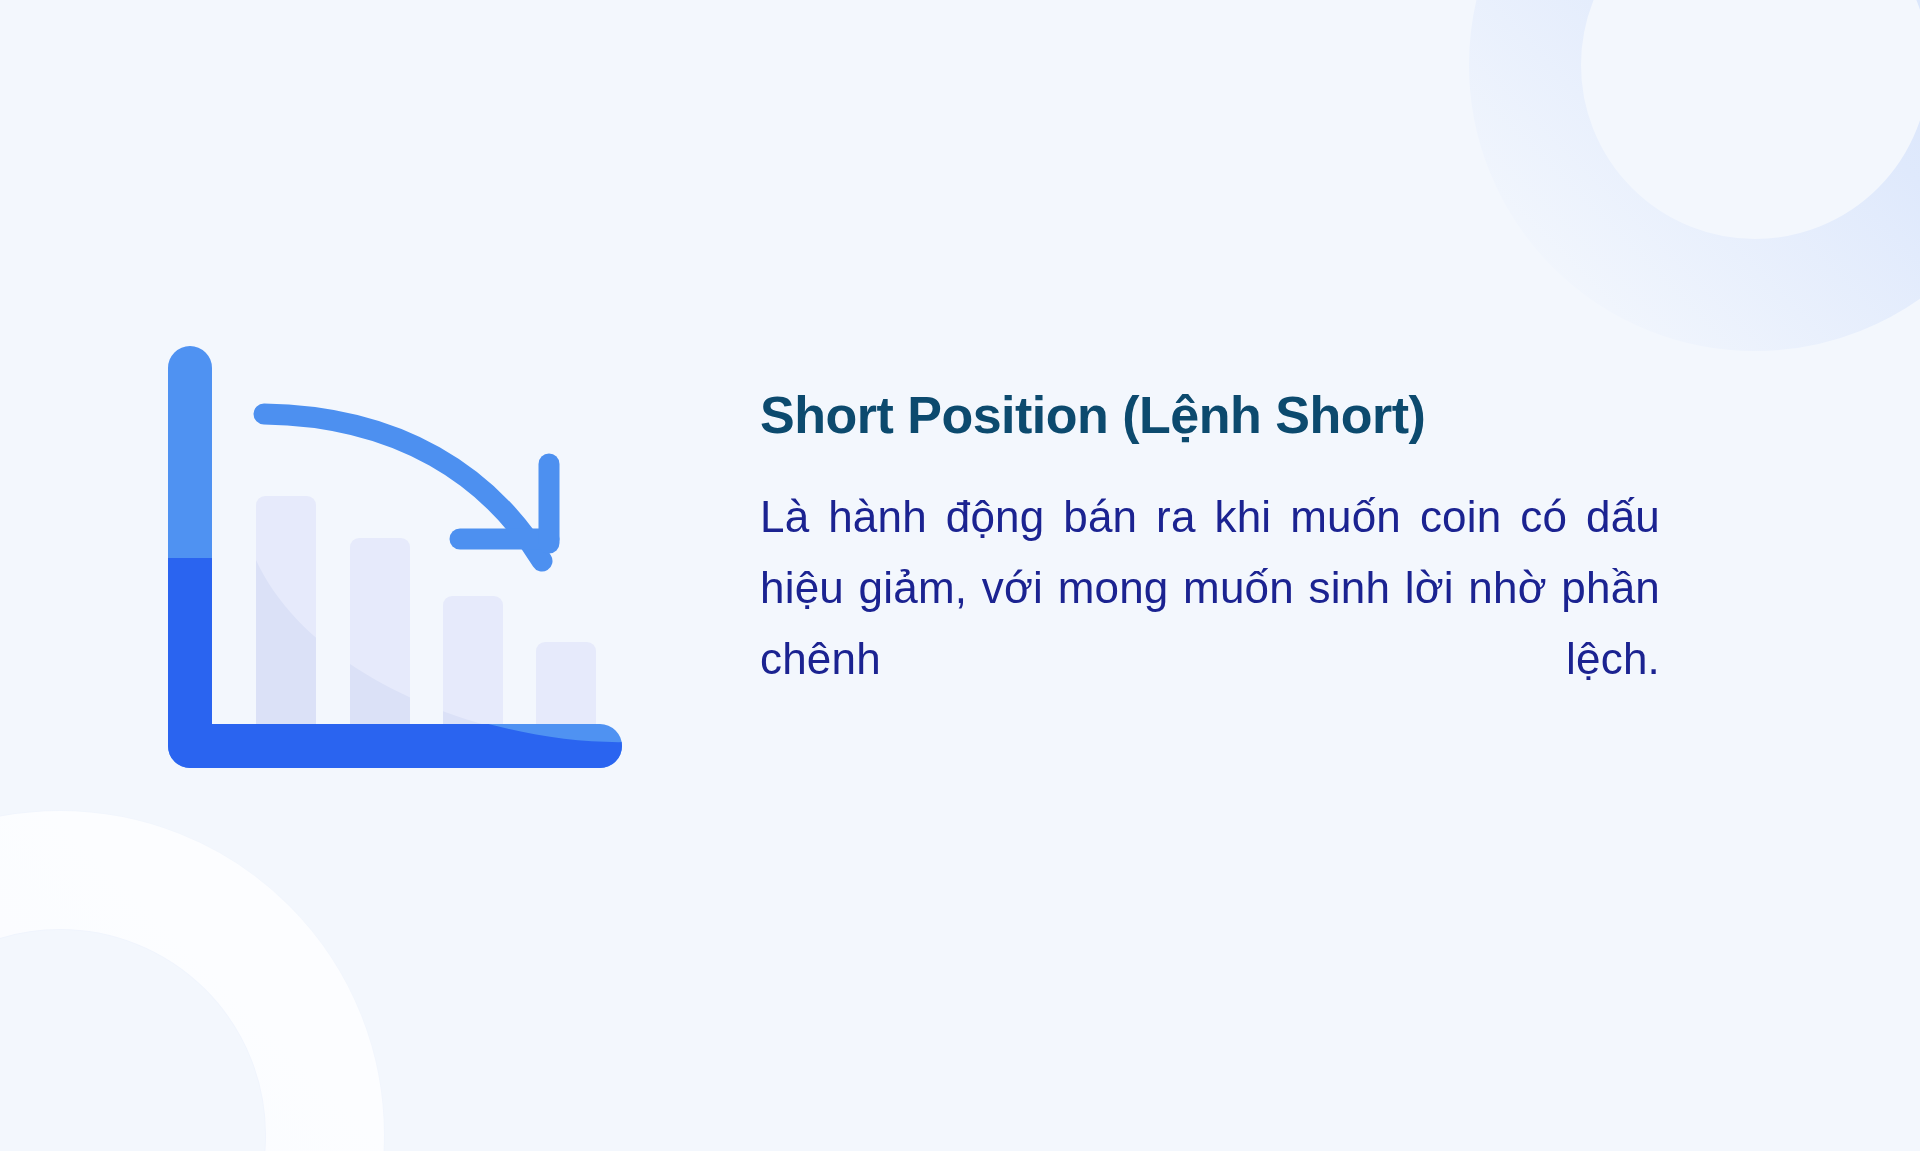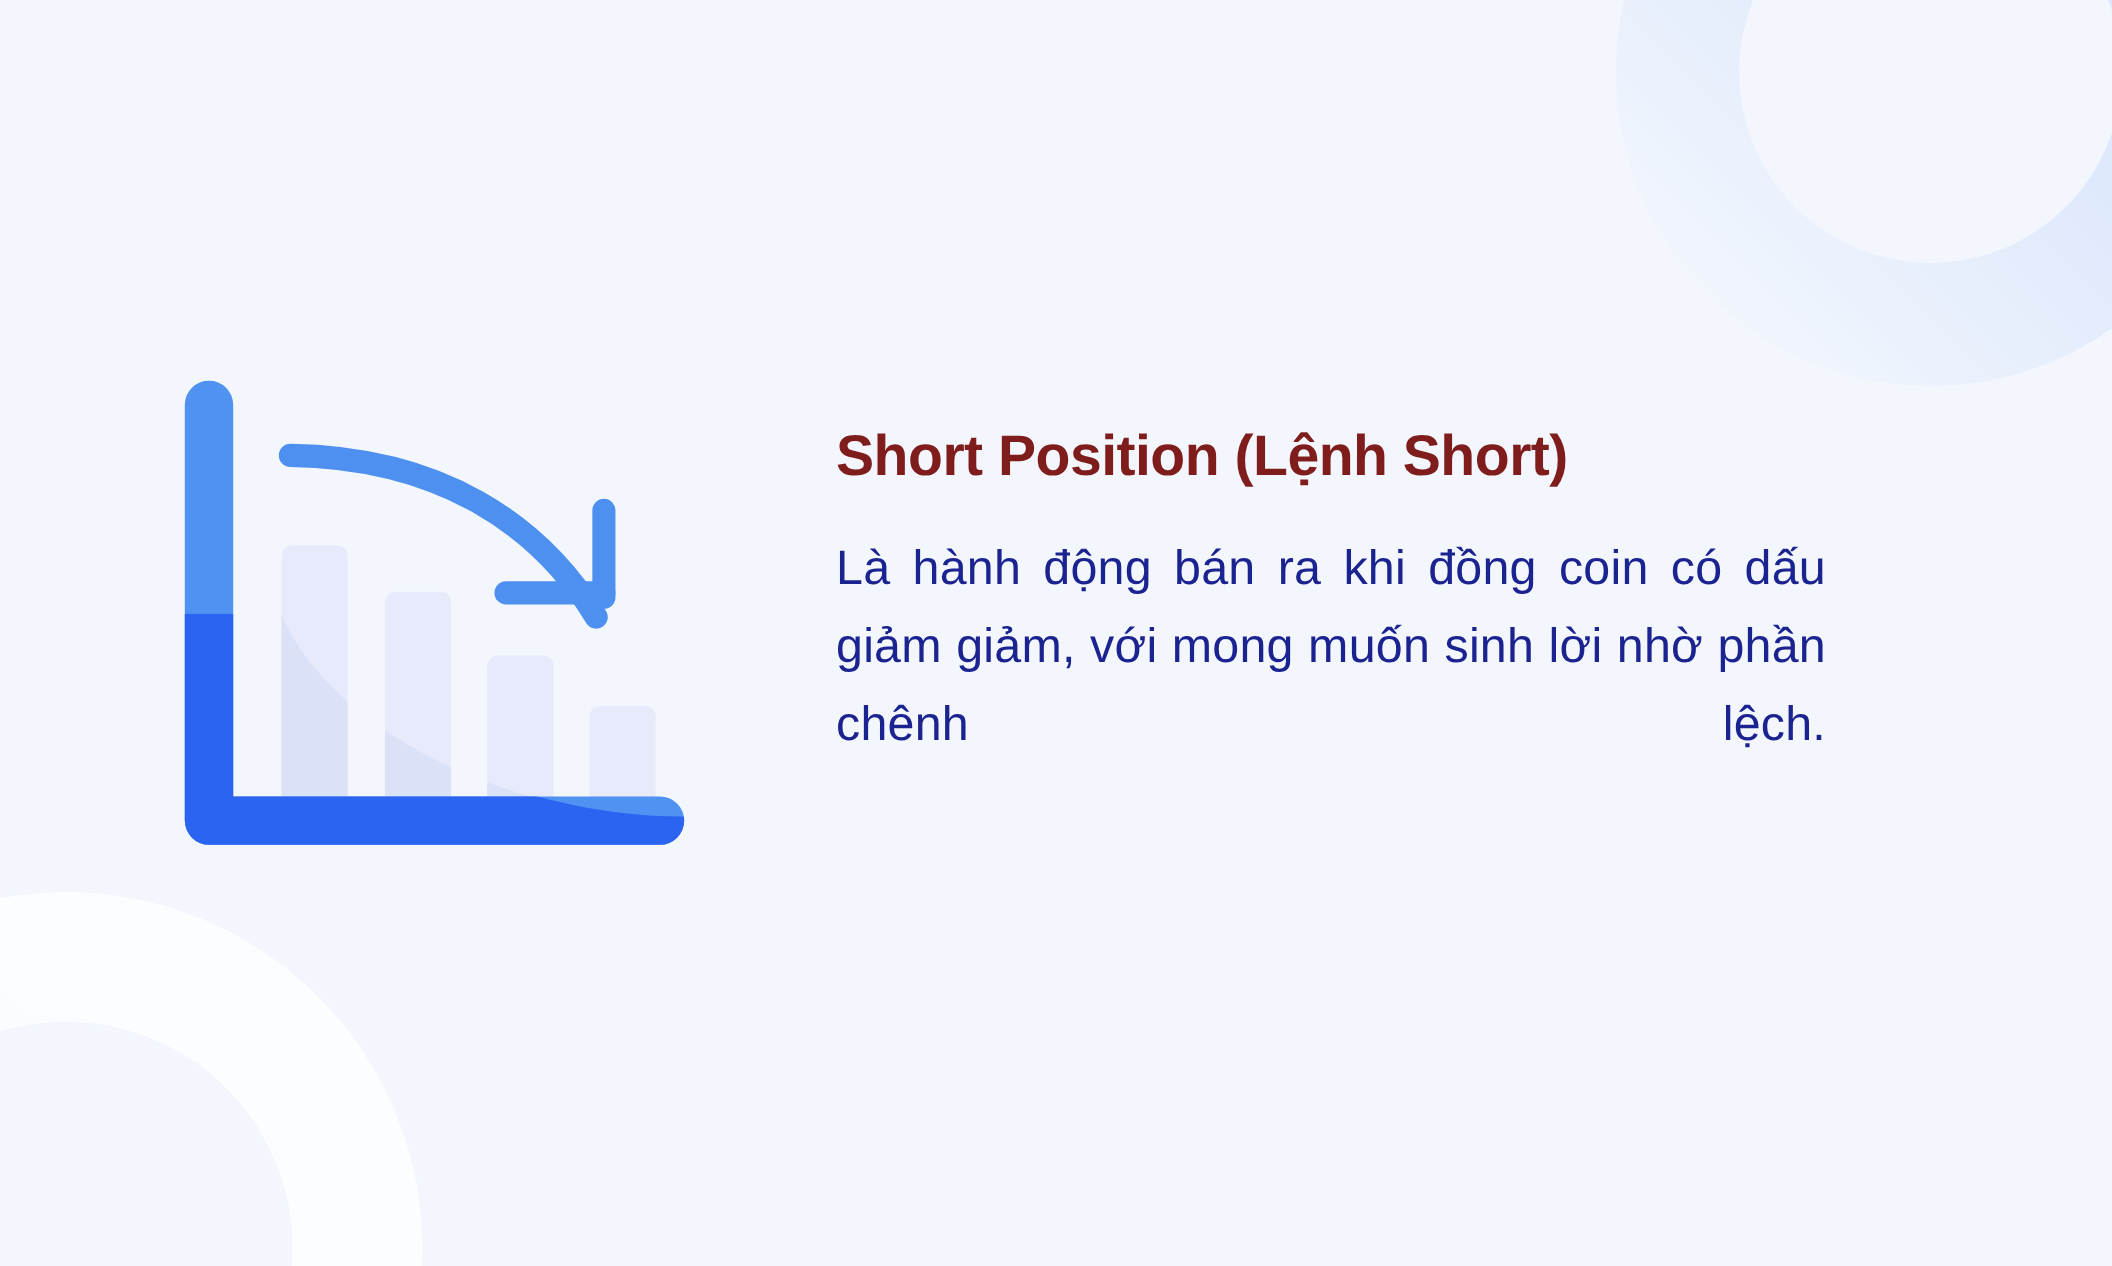--- a/index.html
+++ b/index.html
@@ -54,21 +54,21 @@
     display: flex;
     flex-direction: column;
     justify-content: center;
     padding-right: 60px;
     box-sizing: border-box;
   }
 
   .block-title {
     font-size: 52px;
     font-weight: 700;
-    color: #7f1d1d;
+    color: #0c4a6e;
     letter-spacing: -0.5px;
     line-height: 1.18;
     margin: 0 0 34px 0;
     white-space: nowrap;
   }
 
   .block-body {
     font-size: 44px;
     font-weight: 400;
     color: #1b2391;
@@ -181,16 +181,16 @@
 
           <path d="M 300 193 L 389 193" fill="none" stroke="#4d90f0" stroke-width="21" stroke-linecap="round"></path>
           <path d="M 389 118 L 389 197" fill="none" stroke="#4d90f0" stroke-width="21" stroke-linecap="round"></path>
         </g>
       </svg>
     </div>
   </div>
 
   <div class="text-col">
     <h1 class="block-title">Short Position (Lệnh Short)</h1>
-    <p class="block-body">Là hành động bán ra khi đồng coin có dấu giảm giảm, với mong muốn sinh lời nhờ phần chênh lệch.</p>
+    <p class="block-body">Là hành động bán ra khi muốn coin có dấu hiệu giảm, với mong muốn sinh lời nhờ phần chênh lệch.</p>
   </div>
 
 </div>
 
 </body></html>

